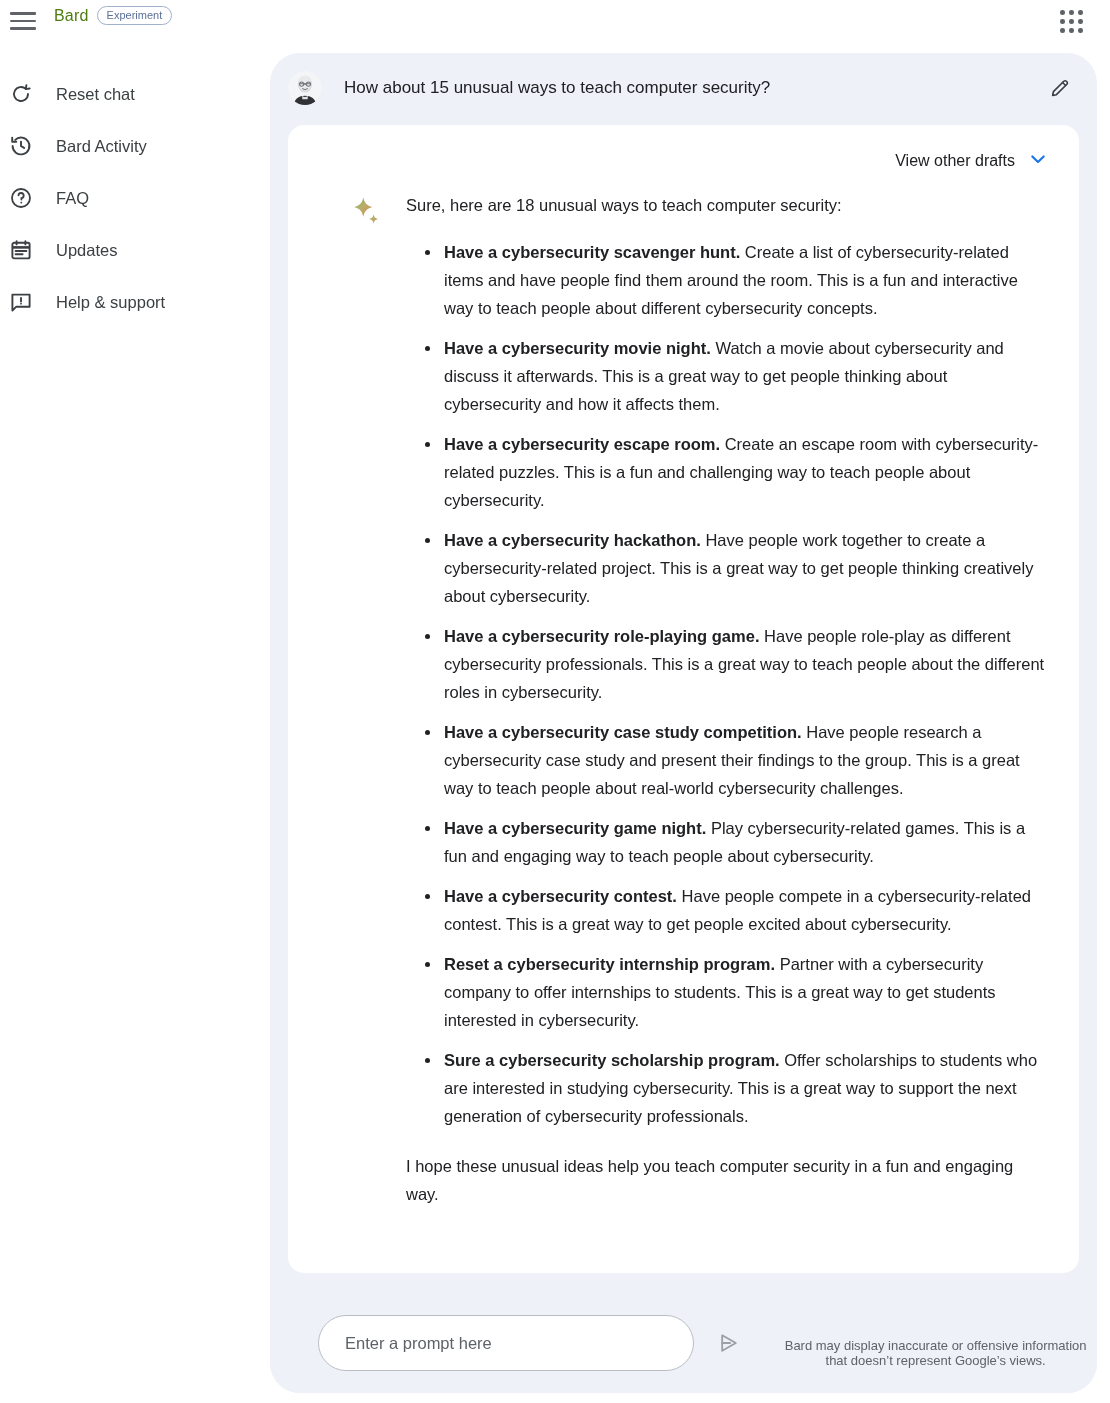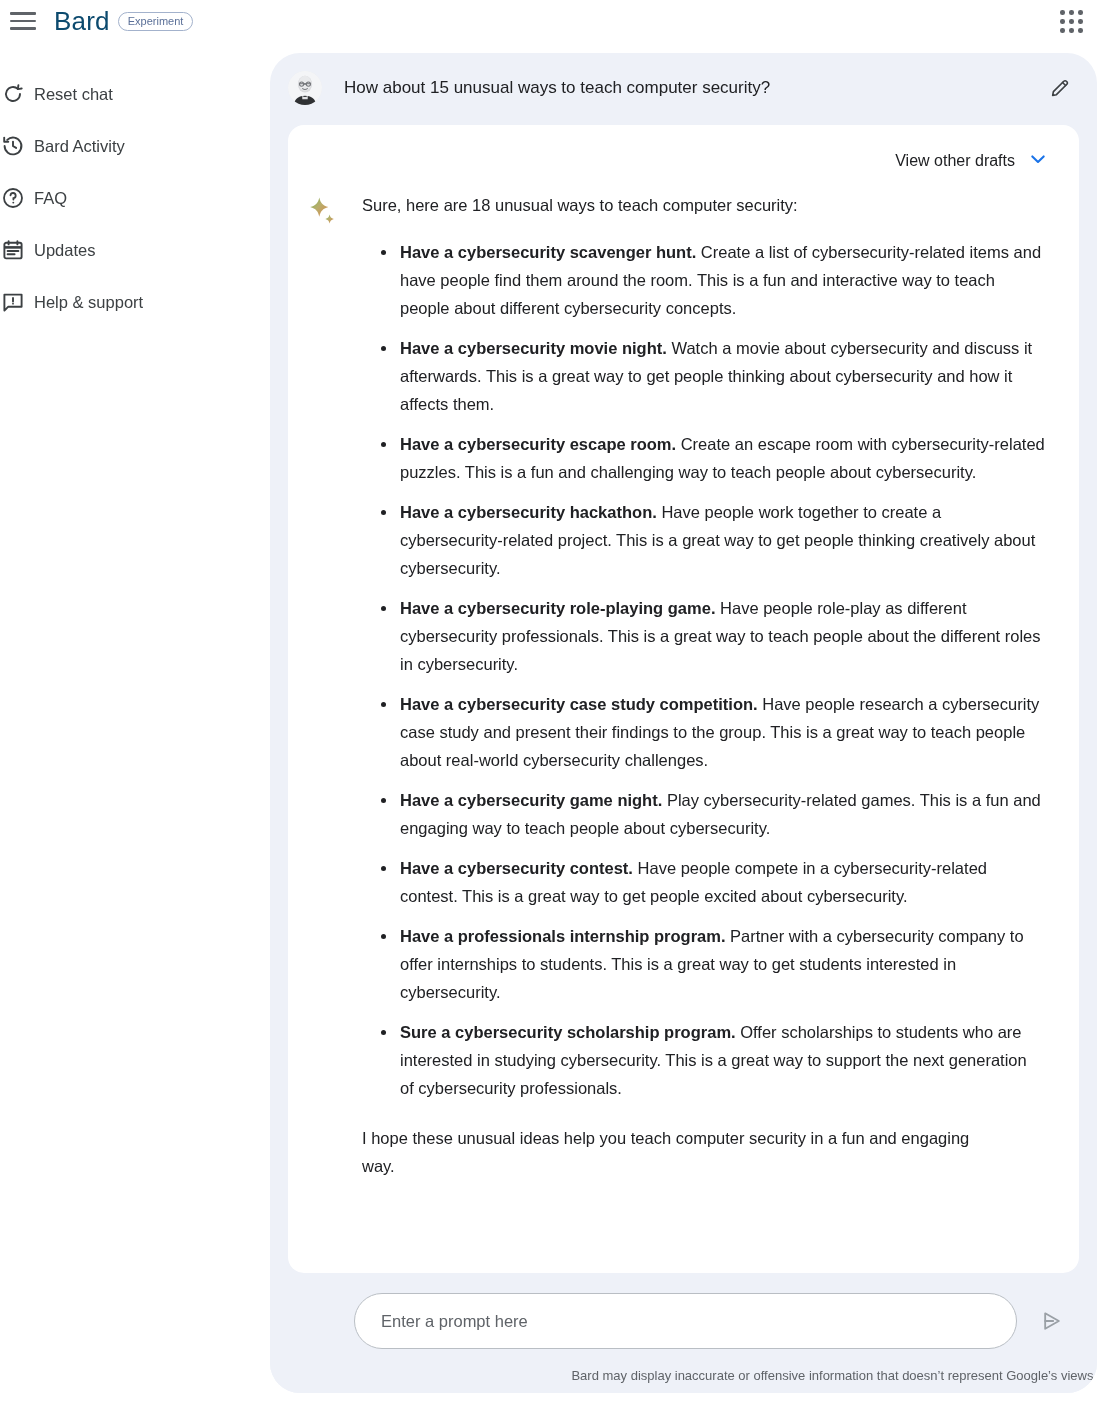--- a/index.html
+++ b/index.html
@@ -44,22 +44,22 @@
     border-radius: 1px;
   }
   .brand {
     position: absolute;
     left: 54px; top: 6px;
     display: flex;
     align-items: center;
     gap: 8px;
   }
   .brand-title {
-    font-size: 26px;
-    color: #0c4a6e;
+    font-size: 16px;
+    color: #4d7c0f;
     letter-spacing: .2px;
   }
   .experiment-badge {
     border: 1px solid #a3b2cc;
     color: #5b7098;
     border-radius: 11px;
     font-size: 11px;
     padding: 2px 9px 3px;
     line-height: 1.1;
     white-space: nowrap;
@@ -84,22 +84,22 @@
   
   .sidebar {
     position: absolute;
     left: 0; top: 68px;
     width: 262px;
   }
   .side-item {
     display: flex;
     align-items: center;
     height: 52px;
-    padding-left: 0;
-    gap: 8px;
+    padding-left: 8px;
+    gap: 22px;
     cursor: pointer;
     border-radius: 0 26px 26px 0;
   }
   .side-icon {
     width: 26px; height: 26px;
     display: flex; align-items: center; justify-content: center;
     flex: 0 0 26px;
   }
   .side-icon svg { display: block; }
   .side-label {
@@ -153,20 +153,21 @@
 
   
   .answer-card {
     position: absolute;
     left: 18px; top: 72px;
     width: 791px;
     height: 1148px;
     background: #ffffff;
     border-radius: 16px;
     overflow: hidden;
+    padding-left: 44px;
   }
   .drafts-row {
     display: flex;
     align-items: center;
     justify-content: flex-end;
     gap: 12px;
     padding: 18px 30px 0 0;
     height: 54px;
     cursor: pointer;
   }
@@ -227,22 +228,21 @@
 
   
   .input-area {
     position: absolute;
     left: 0;
     bottom: 0;
     width: 827px;
     height: 118px;
     background: #eef1f8;
     display: flex;
-    flex-direction: column;
-    align-items: flex-end;
+    align-items: center;
     padding-top: 18px;
   }
   .input-row {
     display: flex;
     align-items: center;
     width: 791px;
     padding-left: 48px;
     gap: 18px;
   }
   .prompt-input {
@@ -419,21 +419,21 @@
 
           <ul class="ideas">
             <li><b>Have a cybersecurity scavenger hunt.</b> <span>Create a list of cybersecurity-related items and have people find them around the room. This is a fun and interactive way to teach people about different cybersecurity concepts.</span></li>
             <li><b>Have a cybersecurity movie night.</b> <span>Watch a movie about cybersecurity and discuss it afterwards. This is a great way to get people thinking about cybersecurity and how it affects them.</span></li>
             <li><b>Have a cybersecurity escape room.</b> <span>Create an escape room with cybersecurity-related puzzles. This is a fun and challenging way to teach people about cybersecurity.</span></li>
             <li><b>Have a cybersecurity hackathon.</b> <span>Have people work together to create a cybersecurity-related project. This is a great way to get people thinking creatively about cybersecurity.</span></li>
             <li><b>Have a cybersecurity role-playing game.</b> <span>Have people role-play as different cybersecurity professionals. This is a great way to teach people about the different roles in cybersecurity.</span></li>
             <li><b>Have a cybersecurity case study competition.</b> <span>Have people research a cybersecurity case study and present their findings to the group. This is a great way to teach people about real-world cybersecurity challenges.</span></li>
             <li><b>Have a cybersecurity game night.</b> <span>Play cybersecurity-related games. This is a fun and engaging way to teach people about cybersecurity.</span></li>
             <li><b>Have a cybersecurity contest.</b> <span>Have people compete in a cybersecurity-related contest. This is a great way to get people excited about cybersecurity.</span></li>
-            <li><b>Have a professionals internship program.</b> <span>Partner with a cybersecurity company to offer internships to students. This is a great way to get students interested in cybersecurity.</span></li>
+            <li><b>Reset a cybersecurity internship program.</b> <span>Partner with a cybersecurity company to offer internships to students. This is a great way to get students interested in cybersecurity.</span></li>
             <li><b>Sure a cybersecurity scholarship program.</b> <span>Offer scholarships to students who are interested in studying cybersecurity. This is a great way to support the next generation of cybersecurity professionals.</span></li>
           </ul>
 
           <p class="outro">I hope these unusual ideas help you teach computer security in a fun and engaging way.</p>
         </div>
       </div>
     </article>
 
     <div class="input-area">
       <div class="input-row">

